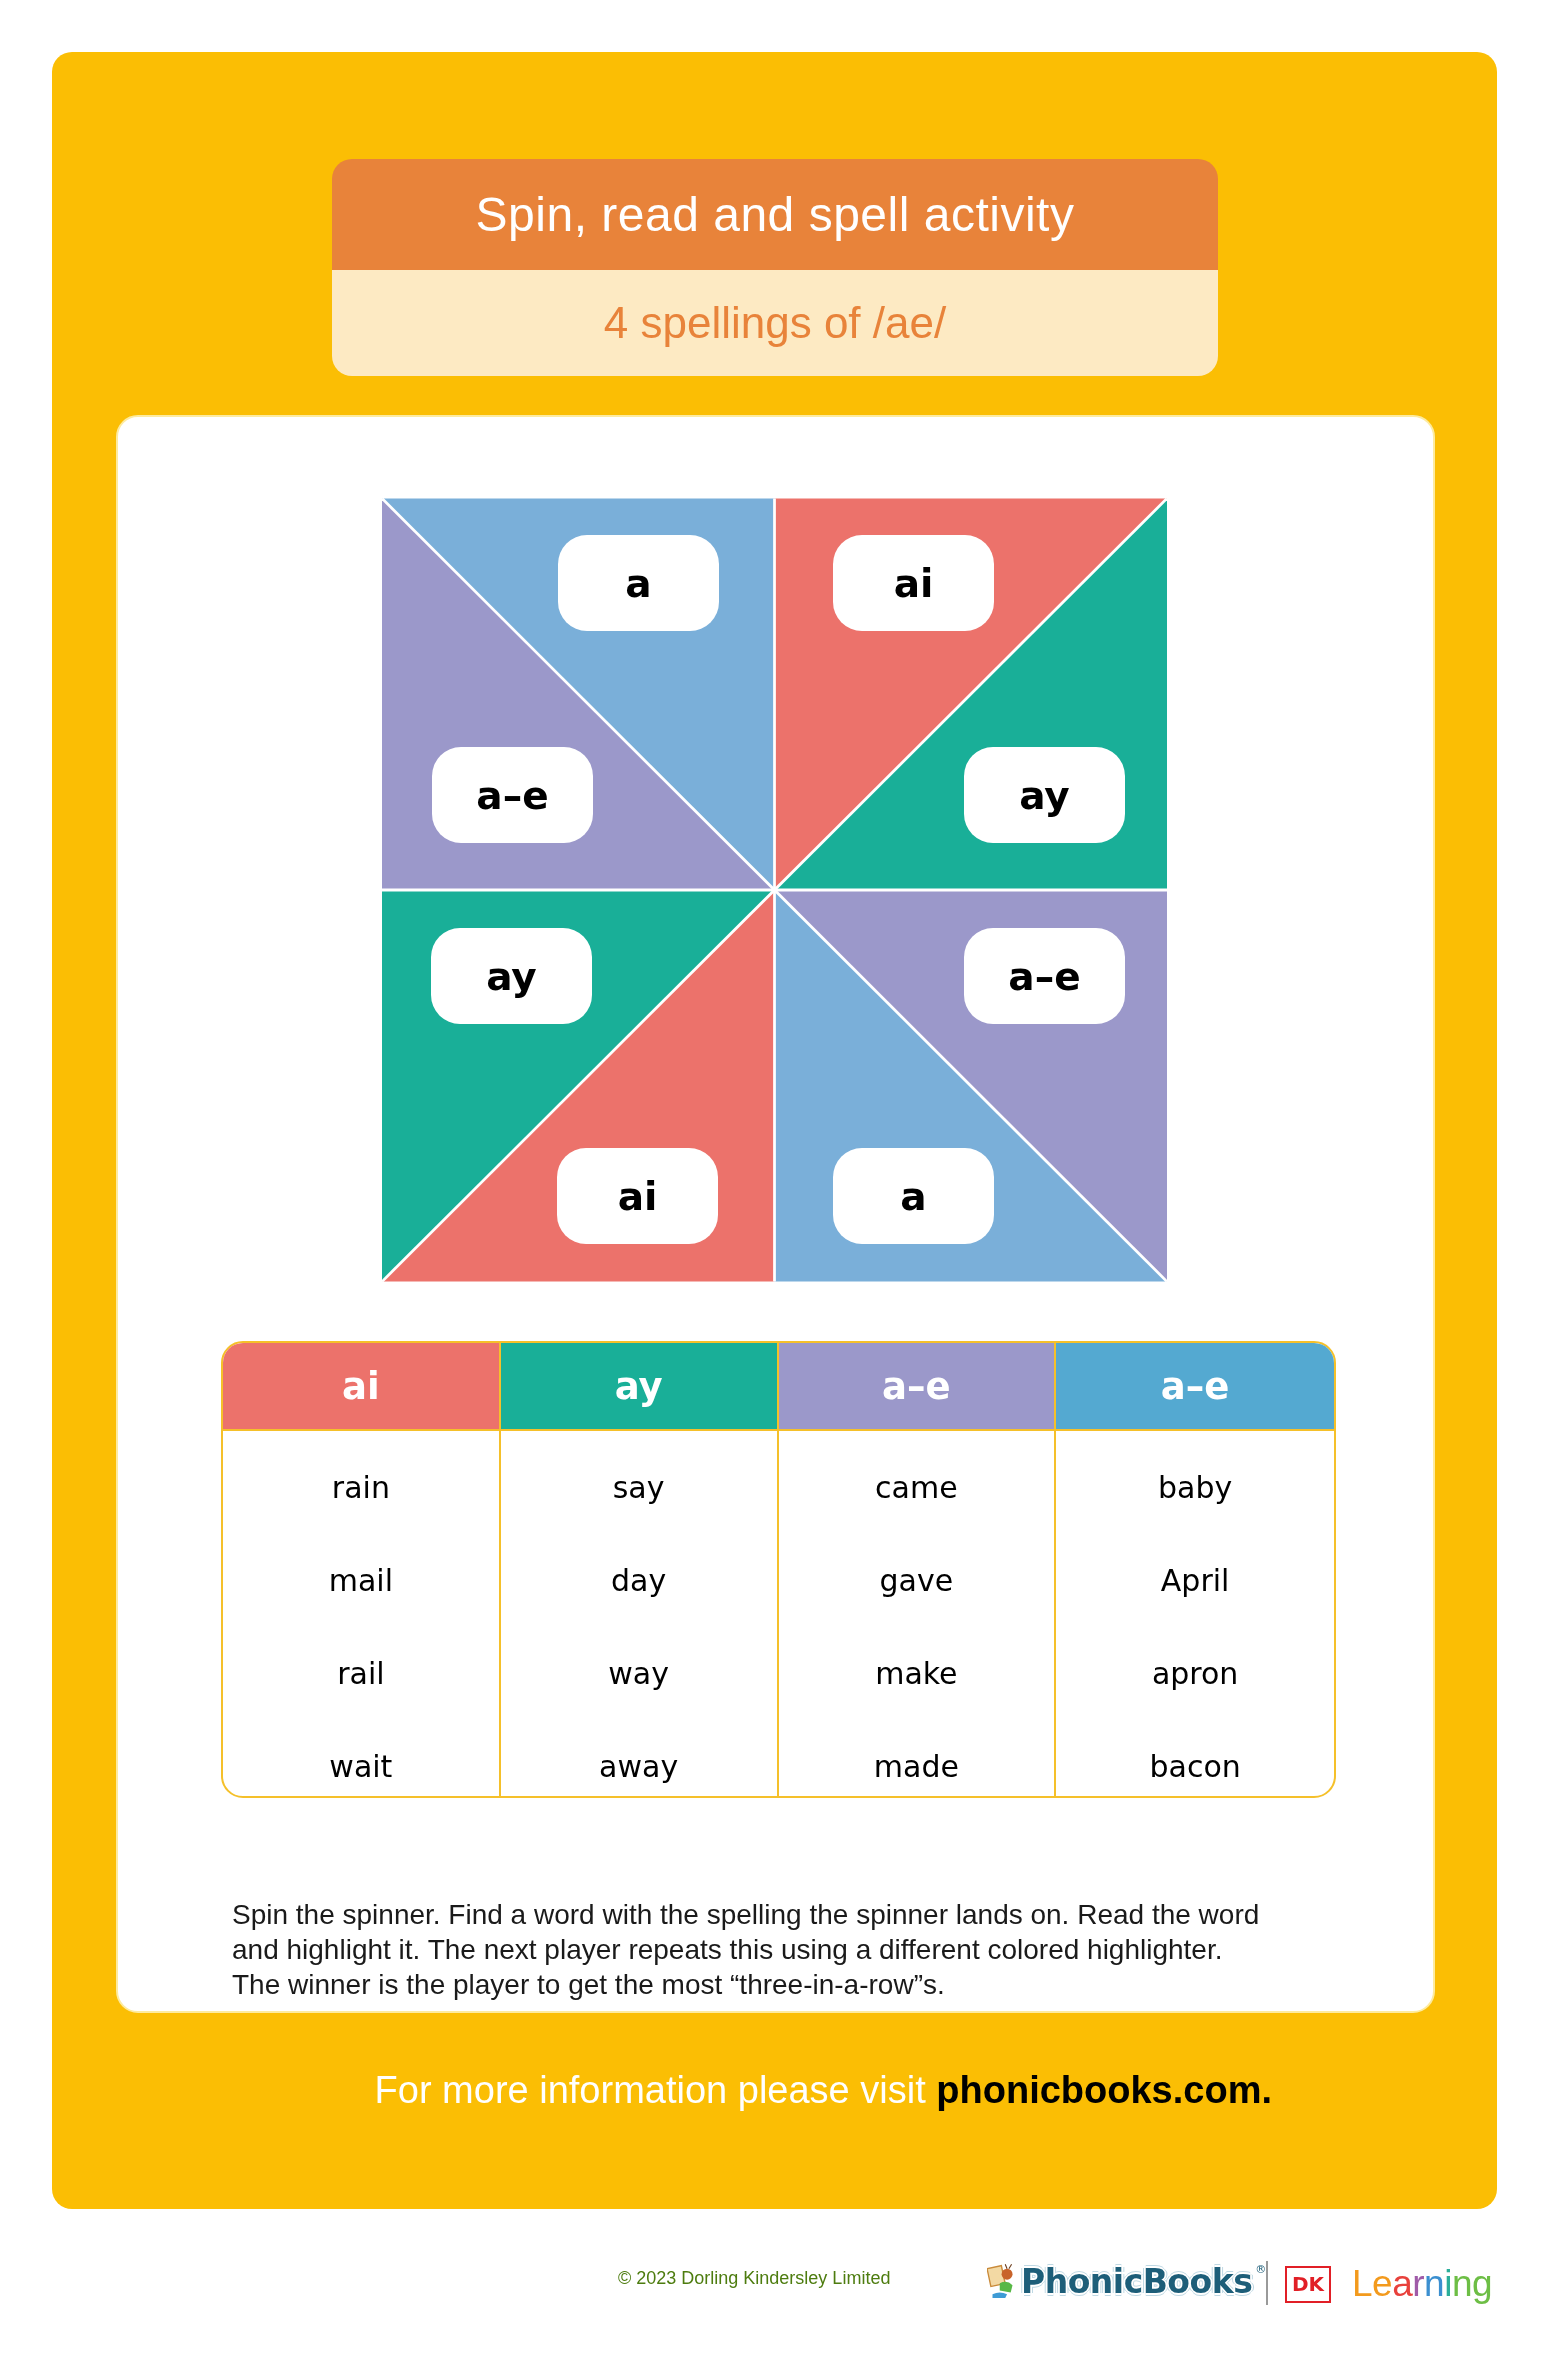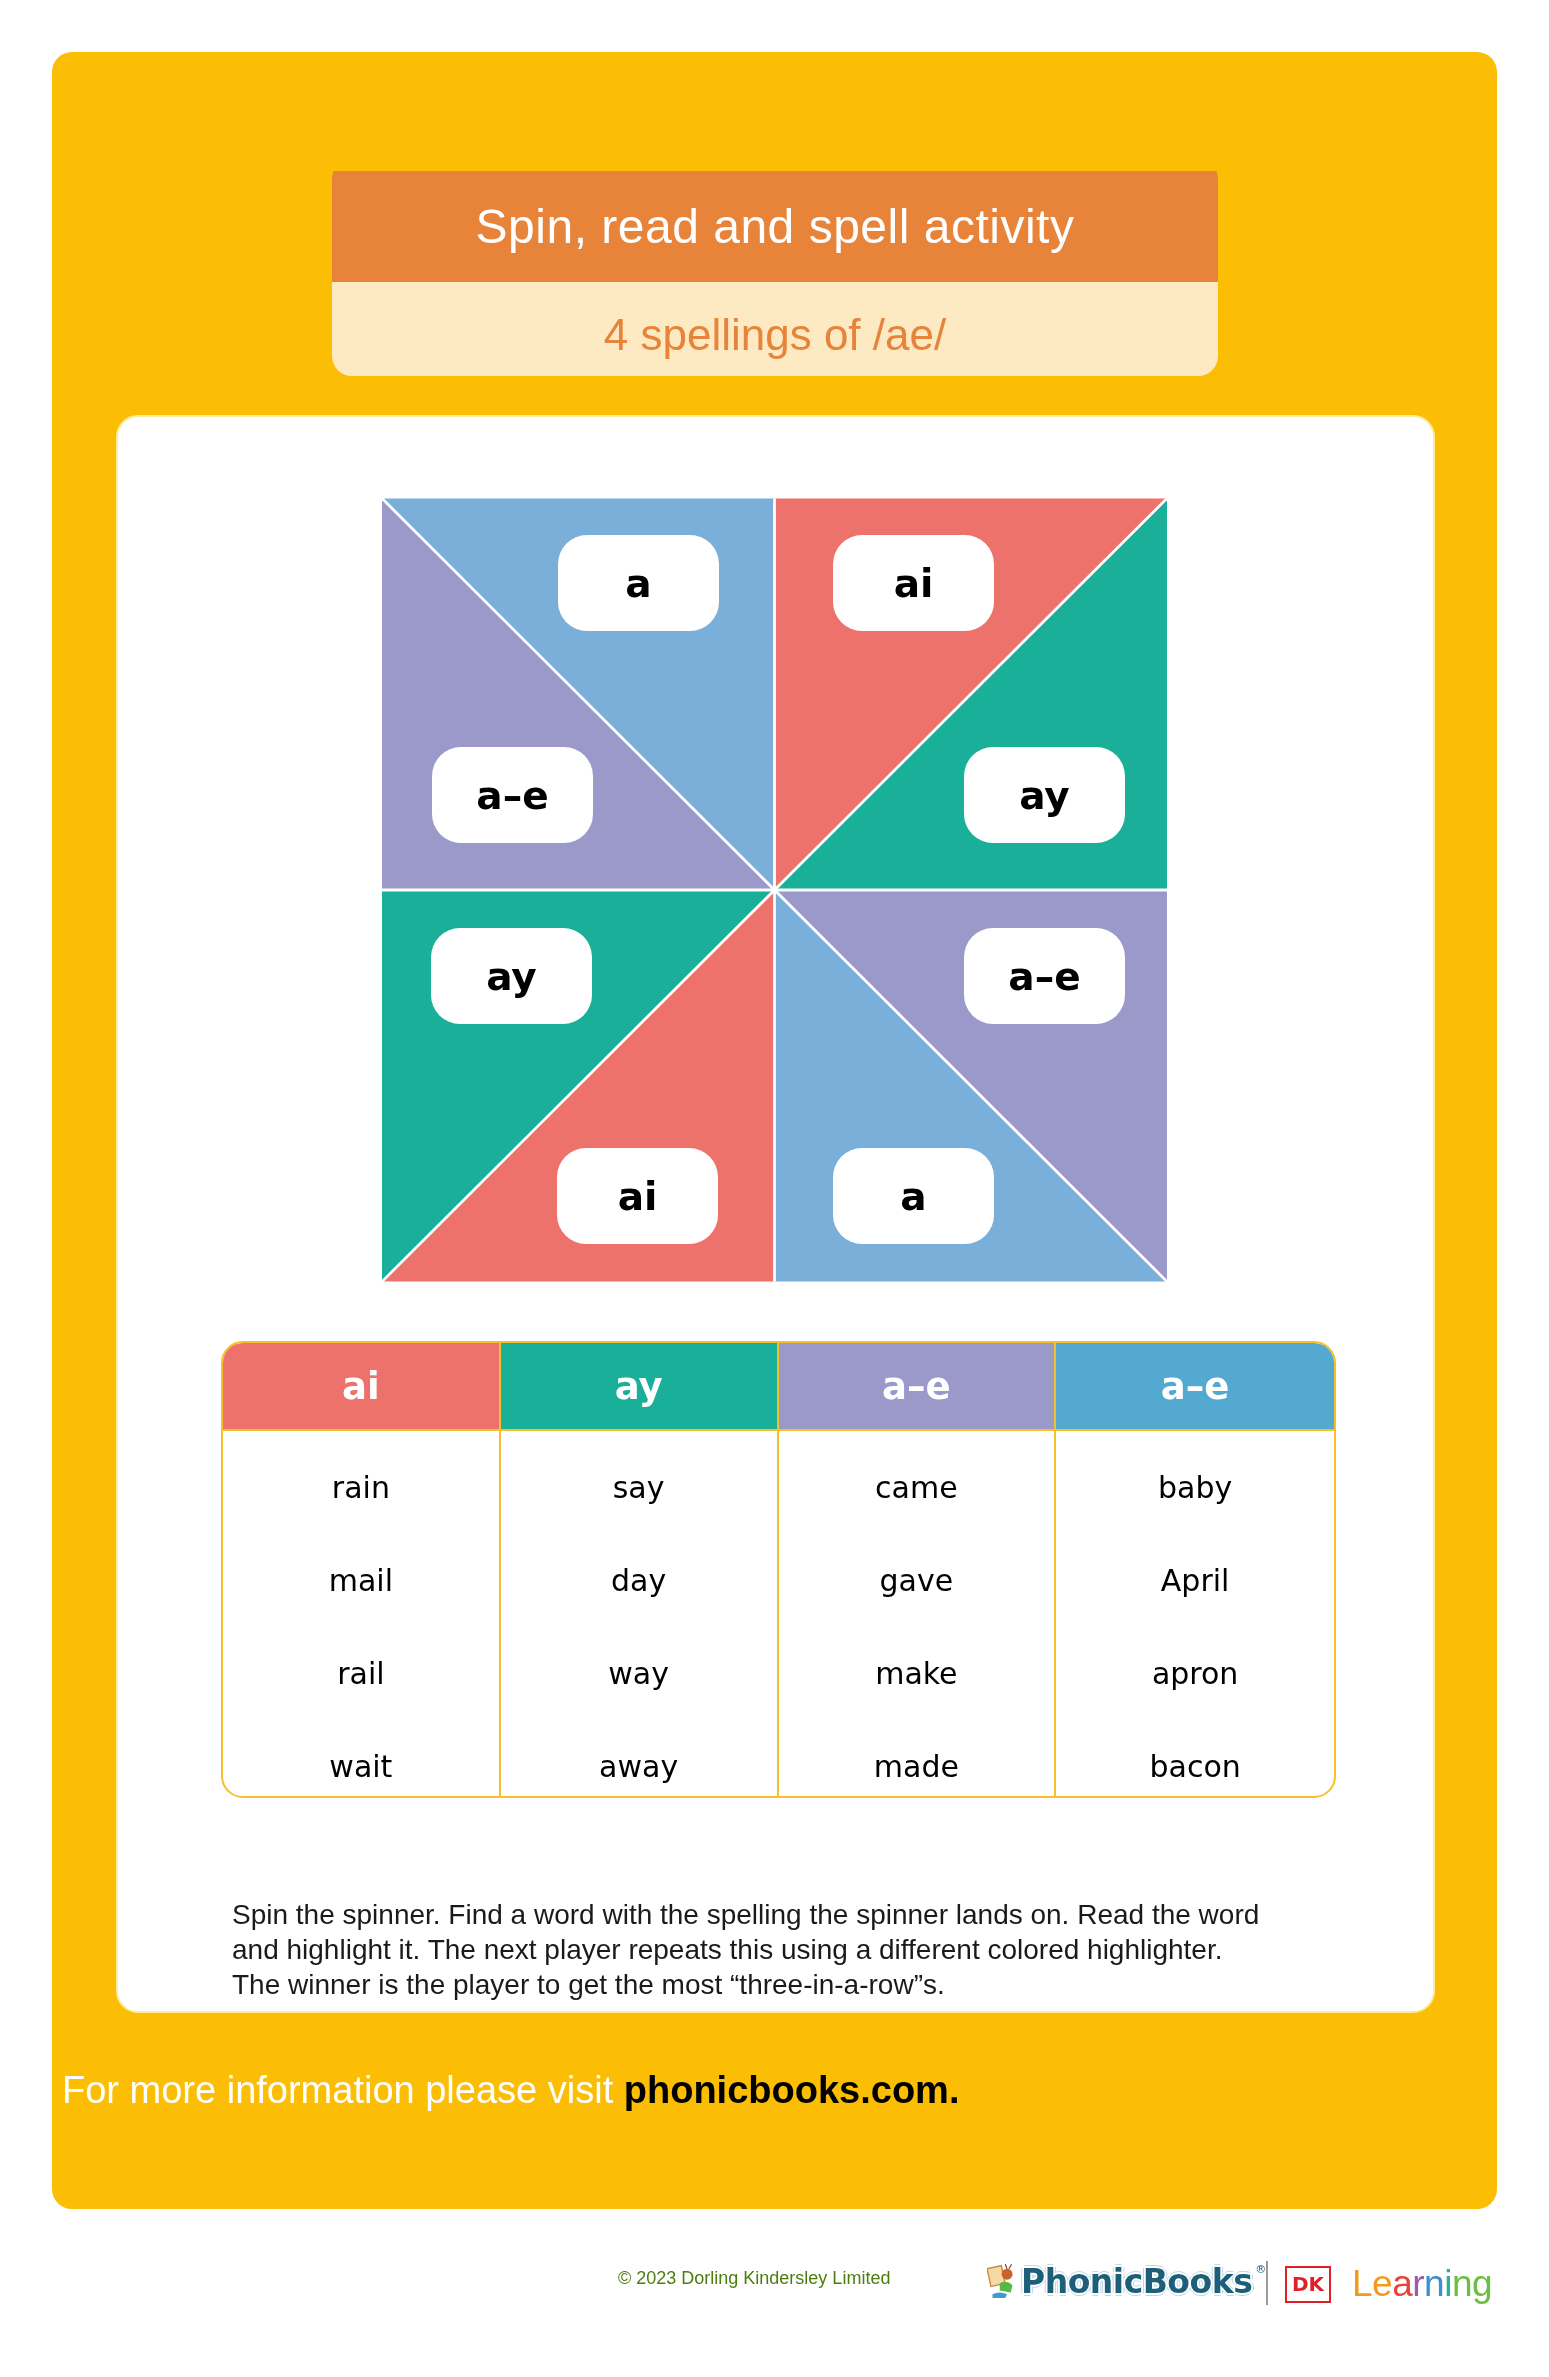--- a/index.html
+++ b/index.html
@@ -11,21 +11,21 @@
     background: #FBBE04; border-radius: 20px;
   }
 
   .title-box {
     position: absolute; left: 332px; top: 159px; width: 886px; height: 217px;
     border-radius: 20px; overflow: hidden;
   }
   .title-bar {
     height: 111px; background: #E8833A; color: #ffffff;
     display: flex; align-items: center; justify-content: center;
-    font-family: "Liberation Sans", sans-serif; font-size: 48px; letter-spacing: 0.5px; margin-top: 12px;
+    font-family: "Liberation Sans", sans-serif; font-size: 48px; letter-spacing: 0.5px;
   }
   .subtitle-bar {
     height: 106px; background: #FDEAC3; color: #E8833A;
     display: flex; align-items: center; justify-content: center;
     font-family: "Liberation Sans", sans-serif; font-size: 44px;
   }
 
   .content-card {
     position: absolute; left: 116px; top: 415px; width: 1319px; height: 1598px;
     background: #ffffff; border: 2.8px solid #FDEBA0; border-radius: 22px;
@@ -56,21 +56,21 @@
     height: 73px; display: flex; align-items: center; justify-content: center;
     font-family: "DejaVu Sans", sans-serif; font-size: 30px; color: #000000; margin-top: 20px;
   }
 
   .instructions {
     position: absolute; left: 232px; top: 1849px; width: 1104px;
     font-family: "Liberation Sans", sans-serif; font-size: 28px; line-height: 35px; color: #1a1a1a; margin-top: 48px;
   }
 
   .footer-visit {
-    position: absolute; left: 52px; top: 2069px; width: 1220px; text-align: left;
+    position: absolute; left: 52px; top: 2069px; width: 1220px; text-align: right;
     font-family: "Liberation Sans", sans-serif; font-size: 38px; color: #ffffff; padding-left: 10px;
   }
   .footer-visit .site { color: #000000; font-weight: bold; }
 
   .copyright {
     position: absolute; left: 598px; top: 2268px;
     font-family: "Liberation Sans", sans-serif; font-size: 18px; color: #4d7c0f; margin-left: 20px;
   }
 
   .logo-phonic {

